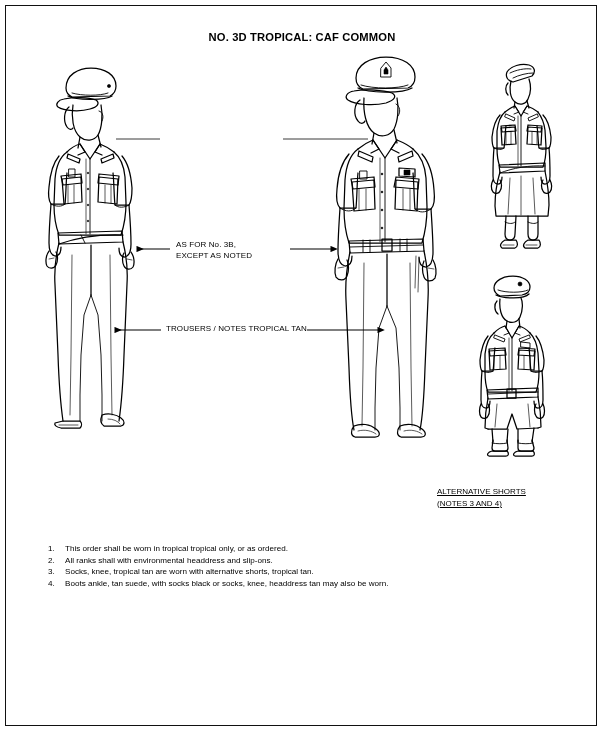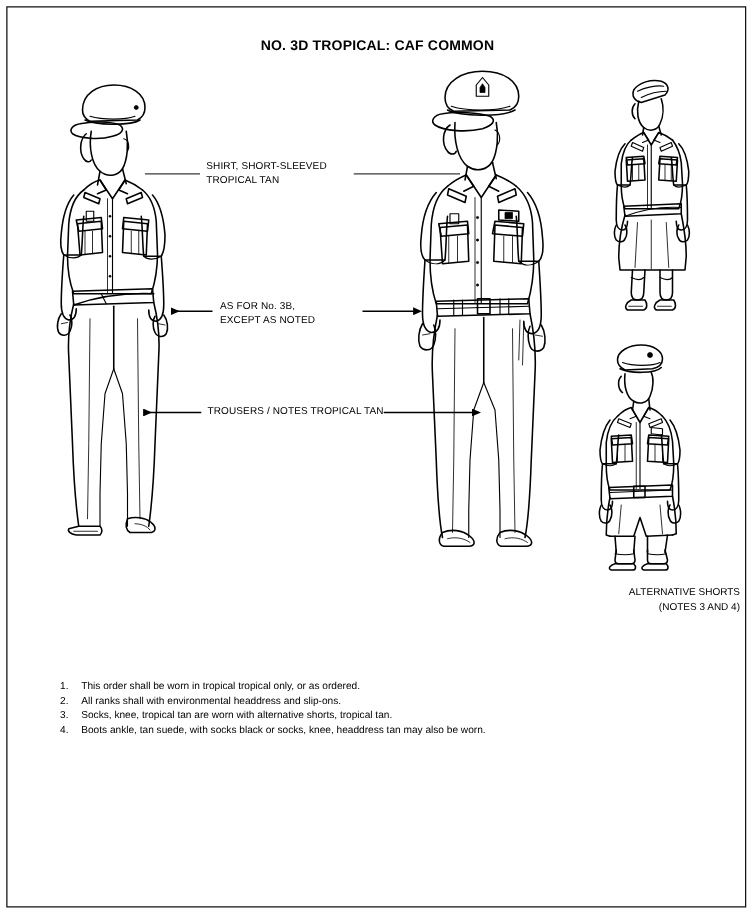--- a/index.html
+++ b/index.html
@@ -60,27 +60,28 @@
   }
   #anno-shirt { left: 165px; top: 127px; }
   #anno-asfor { left: 176px; top: 239px; }
   #anno-trousers { left: 166px; top: 323px; white-space: nowrap; }
 
   #leaders { position: absolute; left: 0; top: 0; width: 604px; height: 732px; pointer-events: none; }
 
   #caption-shorts {
     position: absolute;
     left: 437px;
-    top: 468px;
+    top: 486px;
     width: 155px;
-    text-align: right;
+    text-align: left;
     font-size: 8px;
     line-height: 11.5px;
     color: #000000;
     white-space: pre-line;
+    text-decoration: underline;
   }
 
   #notes-block {
     position: absolute;
     left: 48px;
     top: 543px;
     width: 500px;
   }
   #notes-heading {
     font-size: 8.2px;
@@ -414,22 +415,20 @@
     <line class="leader" x1="116" y1="139" x2="160" y2="139"></line>
     <line class="leader" x1="283" y1="139" x2="368" y2="139"></line>
 
     <line class="leader-dark" x1="170" y1="249" x2="137" y2="249" marker-end="url(#arrL)"></line>
     <line class="leader-dark" x1="290" y1="249" x2="331" y2="249" marker-end="url(#arrR)"></line>
 
     <line class="leader-dark" x1="161" y1="330" x2="115" y2="330" marker-end="url(#arrL)"></line>
     <line class="leader-dark" x1="307" y1="330" x2="378" y2="330" marker-end="url(#arrR)"></line>
   </svg>
 
-  <div id="anno-shirt" class="annotation">SHIRT, SHORT-SLEEVED
-TROPICAL TAN</div>
   <div id="anno-asfor" class="annotation">AS FOR No. 3B,
 EXCEPT AS NOTED</div>
   <div id="anno-trousers" class="annotation">TROUSERS / NOTES TROPICAL TAN</div>
 
   <div id="caption-shorts">ALTERNATIVE SHORTS
 (NOTES 3 AND 4)</div>
 
   <div id="notes-block">
     <div class="note-row">
       <span class="note-num">1.</span>

